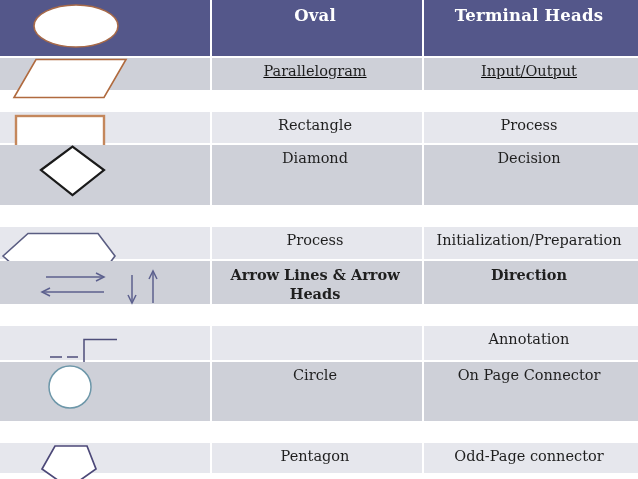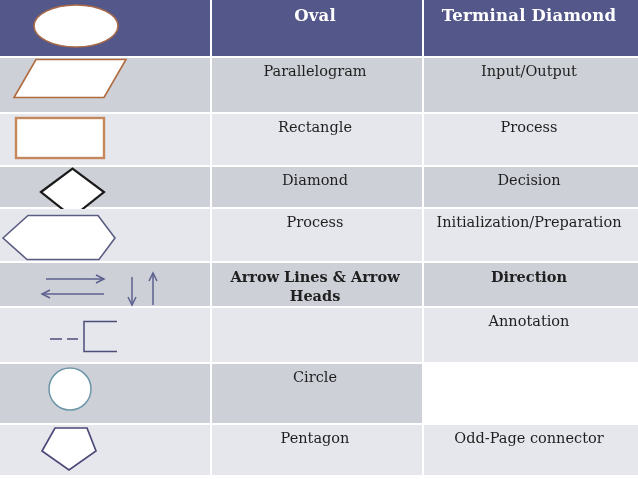--- a/index.html
+++ b/index.html
@@ -31,61 +31,61 @@
   .text-cell {
     text-align: center;
     padding: 4px 12px 0 8px;
     font-size: 14.5px;
     line-height: 19px;
     color: #1f1f1f;
   }
 
   
   .r0 { height: 56px; }
-  .r1 { height: 54px; }
+  .r1 { height: 32px; text-decoration: underline; }
   .r2 { height: 51px; }
-  .r3 { height: 40px; }
+  .r3 { height: 60px; }
   .r4 { height: 52px; }
   .r5 { height: 43px; font-weight: bold; }
   .r6 { height: 54px; }
   .r7 { height: 59px; }
   .r8 { height: 50px; }
 
   
   .header-row .cell { background: #54578a; }
   .header-row .text-cell {
     color: #ffffff;
     font-weight: bold;
     font-size: 16.5px;
     padding-top: 6px;
     letter-spacing: 0.2px;
   }
   .band-dark  .cell { background: #ced0d8; }
-  .band-light .cell { background: #e6e7ed; }
+  .band-light .cell { background: #e6e7ed; margin-top: 20px; }
 
   .shape-cell svg {
     display: block;
     position: absolute;
     left: 0;
     top: 0;
   }
 </style>
 </head>
 <body>
 
 <div class="slide">
 
   <div class="row r0 header-row">
     <div class="cell shape-cell">
       <svg width="210" height="56" viewBox="0 0 210 56">
         <ellipse cx="76" cy="26" rx="42" ry="21" fill="#ffffff" stroke="#a86a48" stroke-width="1.6"></ellipse>
       </svg>
     </div>
     <div class="cell text-cell label-cell">Oval</div>
-    <div class="cell text-cell meaning-cell">Terminal Diamond</div>
+    <div class="cell text-cell meaning-cell">Terminal Heads</div>
   </div>
 
   <div class="row r1 band-dark">
     <div class="cell shape-cell">
       <svg width="210" height="46" viewBox="0 0 210 46">
         <polygon points="36,1.5 126,1.5 104,39.5 14,39.5" fill="#ffffff" stroke="#b06a3e" stroke-width="1.6"></polygon>
       </svg>
     </div>
     <div class="cell text-cell label-cell">Parallelogram</div>
     <div class="cell text-cell meaning-cell">Input/Output</div>
@@ -154,20 +154,21 @@
     <div class="cell text-cell meaning-cell">Annotation</div>
   </div>
 
   <div class="row r7 band-dark">
     <div class="cell shape-cell">
       <svg width="210" height="51" viewBox="0 0 210 51">
         <circle cx="70" cy="25" r="21" fill="#ffffff" stroke="#6d97a9" stroke-width="1.5"></circle>
       </svg>
     </div>
     <div class="cell text-cell label-cell">Circle</div>
+    <div class="cell text-cell meaning-cell">On Page Connector</div>
   </div>
 
   <div class="row r8 band-light">
     <div class="cell shape-cell">
       <svg width="210" height="50" viewBox="0 0 210 50">
         <polygon points="55,3 87,3 96,26 69,45 42,26" fill="#ffffff" stroke="#4c4878" stroke-width="1.7"></polygon>
       </svg>
     </div>
     <div class="cell text-cell label-cell">Pentagon</div>
     <div class="cell text-cell meaning-cell">Odd-Page connector</div>

